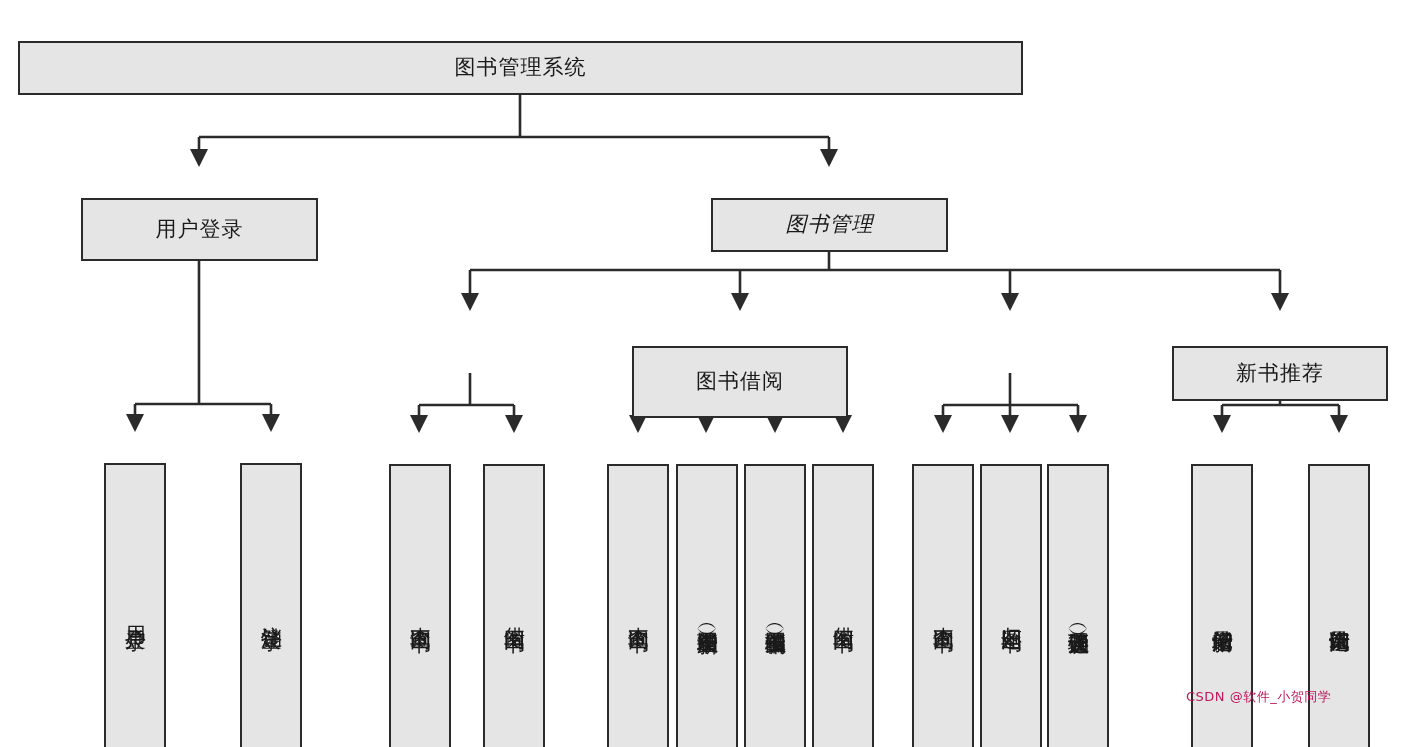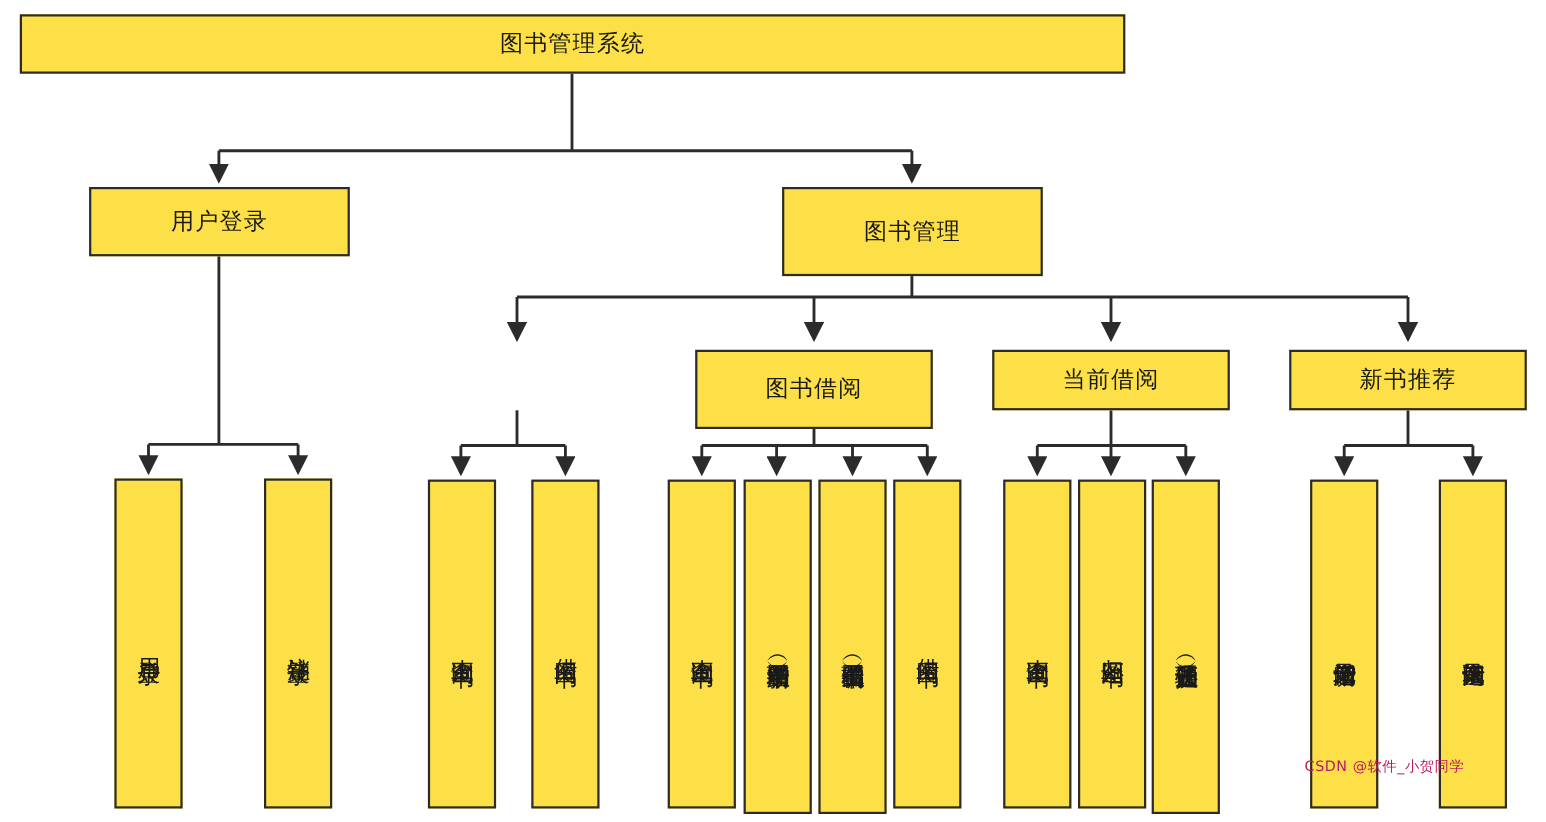--- a/index.html
+++ b/index.html
@@ -21,26 +21,27 @@
     position: absolute;
     left: 0;
     top: 0;
     width: 1405px;
     height: 747px;
     pointer-events: none;
   }
   .node {
     position: absolute;
     box-sizing: border-box;
-    background: #fde047;
+    background: #e5e5e5;
     border: 2px solid #2b2b2b;
     display: flex;
     align-items: center;
     justify-content: center;
     color: #1a1a1a;
+    margin-top: 28px;
   }
   .node-h {
     font-size: 21px;
     letter-spacing: 1px;
     line-height: 1.2;
     white-space: nowrap;
   }
   .node-v {
     writing-mode: vertical-rl;
     text-orientation: upright;
@@ -119,26 +120,25 @@
       <path d="M 1222 405 L 1339 405"></path>
       <path d="M 1222 405 L 1222 430" marker-end="url(#arrow)"></path>
       <path d="M 1339 405 L 1339 430" marker-end="url(#arrow)"></path>
     </g>
   </svg>
 
   <div class="node node-h" style="left:18px; top:13px; width:1005px; height:54px;">图书管理系统</div>
 
   <div class="node node-h" style="left:81px; top:170px; width:237px; height:63px;">用户登录</div>
 
-  <div class="node node-h" style="left:711px; top:170px; width:237px; height:81px;">图书管理</div>
+  <div class="node node-h" style="left:711px; top:170px; width:237px; height:54px;font-style:italic;">图书管理</div>
 
 
   <div class="node node-h" style="left:632px; top:318px; width:216px; height:72px;">图书借阅</div>
 
-  <div class="node node-h" style="left:902px; top:318px; width:216px; height:55px;">当前借阅</div>
 
   <div class="node node-h" style="left:1172px; top:318px; width:216px; height:55px;">新书推荐</div>
 
   <div class="node node-v" style="left:104px; top:435px; width:62px; height:300px;">用户登录</div>
 
   <div class="node node-v" style="left:240px; top:435px; width:62px; height:300px;">注销登录</div>
 
   <div class="node node-v" style="left:389px; top:436px; width:62px; height:299px;">查询图书</div>
 
   <div class="node node-v" style="left:483px; top:436px; width:62px; height:299px;">借阅图书</div>

